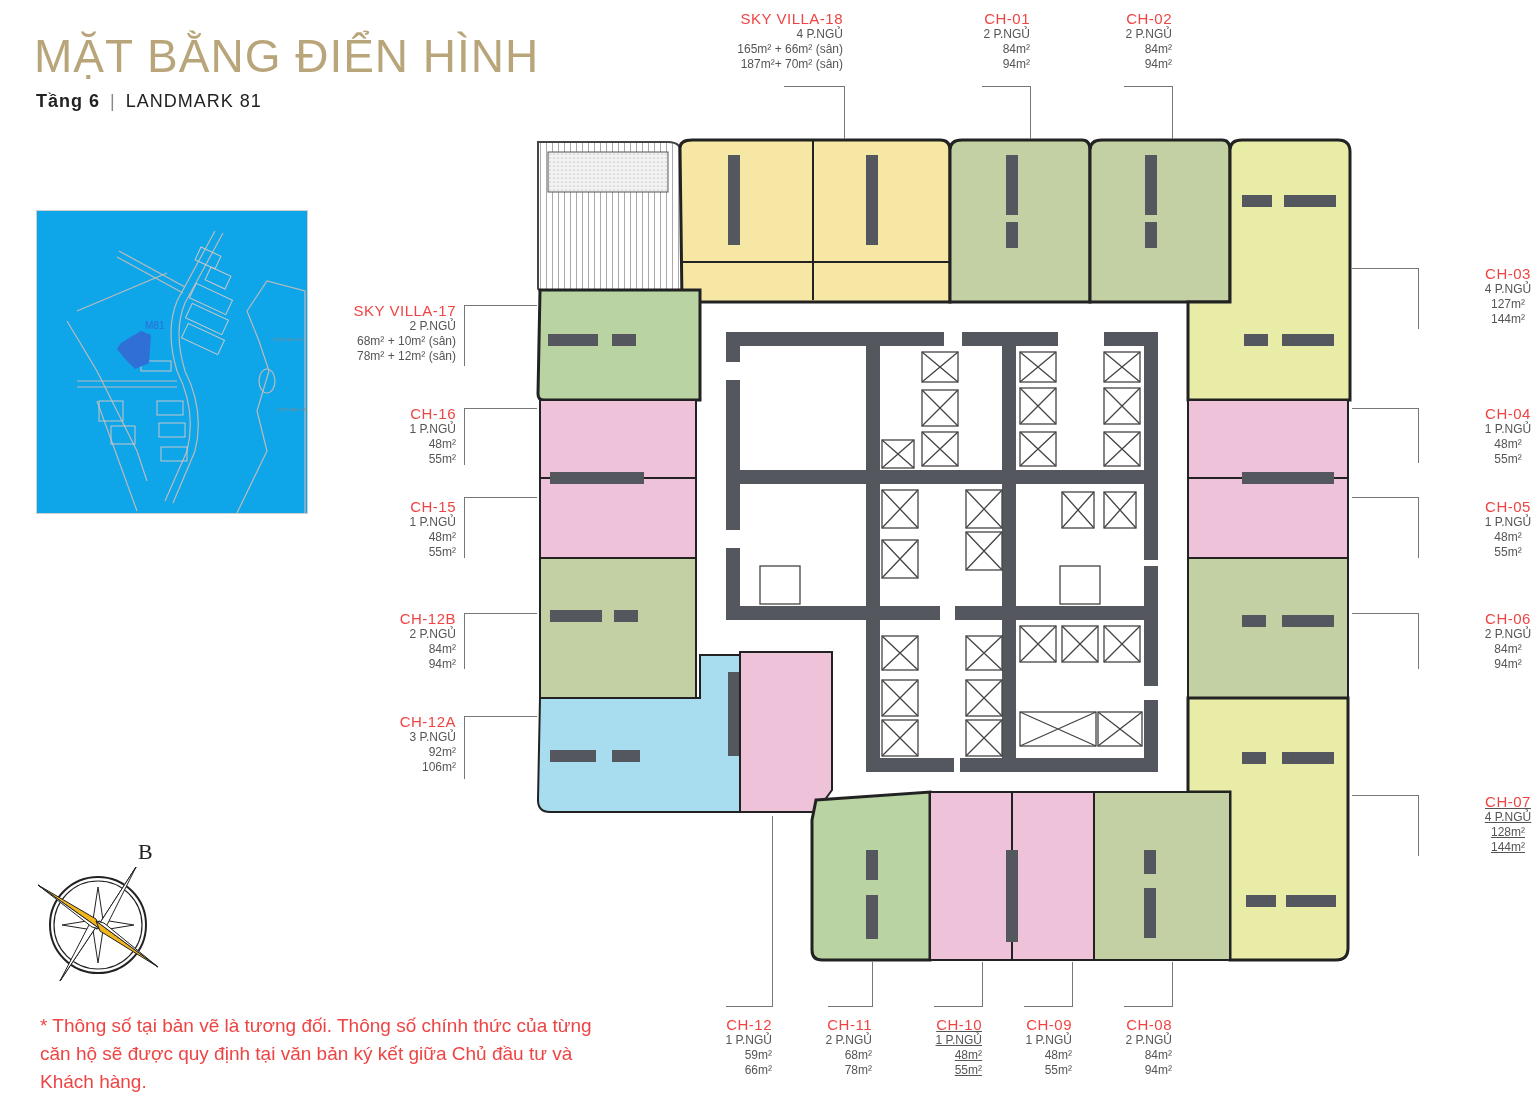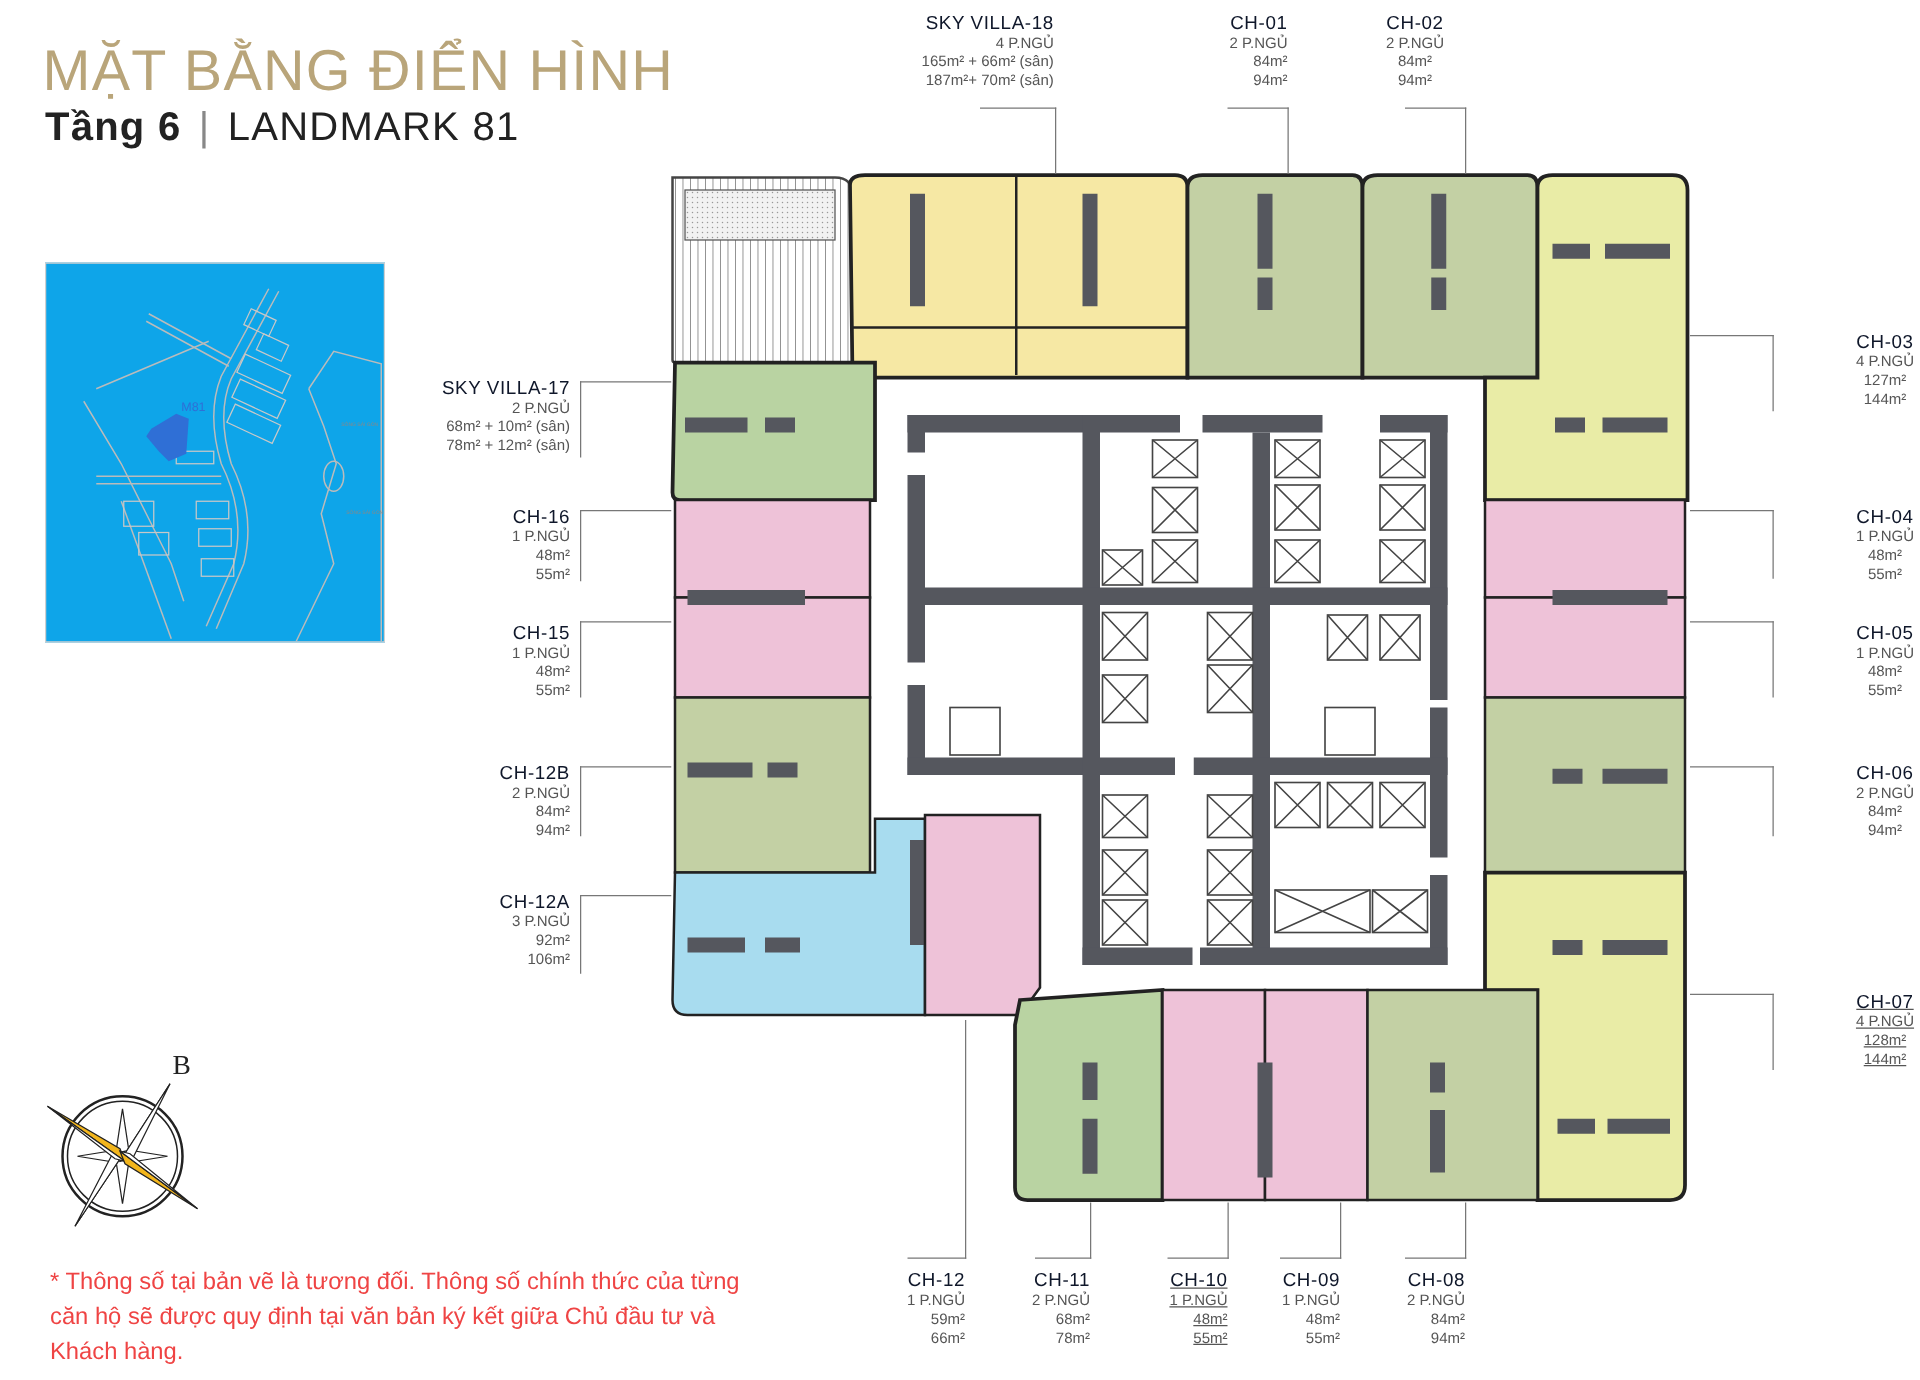--- a/index.html
+++ b/index.html
@@ -1,22 +1,22 @@
 <!DOCTYPE html>
 <html><head>
 <meta charset="utf-8">
 <style>
   html,body{margin:0;padding:0;background:#fff;}
   body{width:1536px;height:1104px;position:relative;overflow:hidden;font-family:"Liberation Sans",sans-serif;}
   .title{position:absolute;left:34px;top:30px;font-size:46px;color:#b9a57a;letter-spacing:1px;font-weight:400;line-height:52px;}
-  .subtitle{position:absolute;left:36px;top:86px;font-size:32px;color:#222;line-height:30px;letter-spacing:1px;}
+  .subtitle{position:absolute;left:36px;top:86px;font-size:18px;color:#222;line-height:30px;letter-spacing:1px;}
   .subtitle b{font-weight:700;}
   .minimap{position:absolute;left:36px;top:210px;width:270px;height:302px;border:1px solid #cfcfcf;background:#0ea5e9;}
   .legend{position:absolute;font-size:12px;color:#555;line-height:15px;}
-  .legend .name{color:#0f172a;font-size:15px;line-height:17px;letter-spacing:.5px;}
+  .legend .name{color:#ef4444;font-size:15px;line-height:17px;letter-spacing:.5px;}
   .legend.r{text-align:right;}
   .legend.l{text-align:center;margin-left:28px;}
   .leader{position:absolute;border-color:#777;border-style:solid;border-width:0;}
   .plan{position:absolute;left:0;top:0;width:1536px;height:1104px;}
   .note{position:absolute;left:40px;top:1012px;width:560px;font-size:19px;line-height:28px;color:#ef4444;}
   .compass{position:absolute;left:30px;top:835px;width:140px;height:150px;}
 </style>
 </head>
 <body>
 
@@ -271,21 +271,21 @@
     <div>4 P.NGỦ</div>
     <div>165m² + 66m² (sân)</div>
     <div>187m²+ 70m² (sân)</div>
 </div>
 <div class="legend r" style="left:950px;top:10px;width:80px;">
   <div class="name">CH-01</div>
     <div>2 P.NGỦ</div>
     <div>84m²</div>
     <div>94m²</div>
 </div>
-<div class="legend r" style="left:1092px;top:10px;width:80px;text-align:center;">
+<div class="legend r" style="left:1092px;top:10px;width:80px;">
   <div class="name">CH-02</div>
     <div>2 P.NGỦ</div>
     <div>84m²</div>
     <div>94m²</div>
 </div>
 
 <div class="legend l" style="left:1435px;top:265px;width:90px;">
   <div class="name">CH-03</div>
     <div>4 P.NGỦ</div>
     <div>127m²</div>

